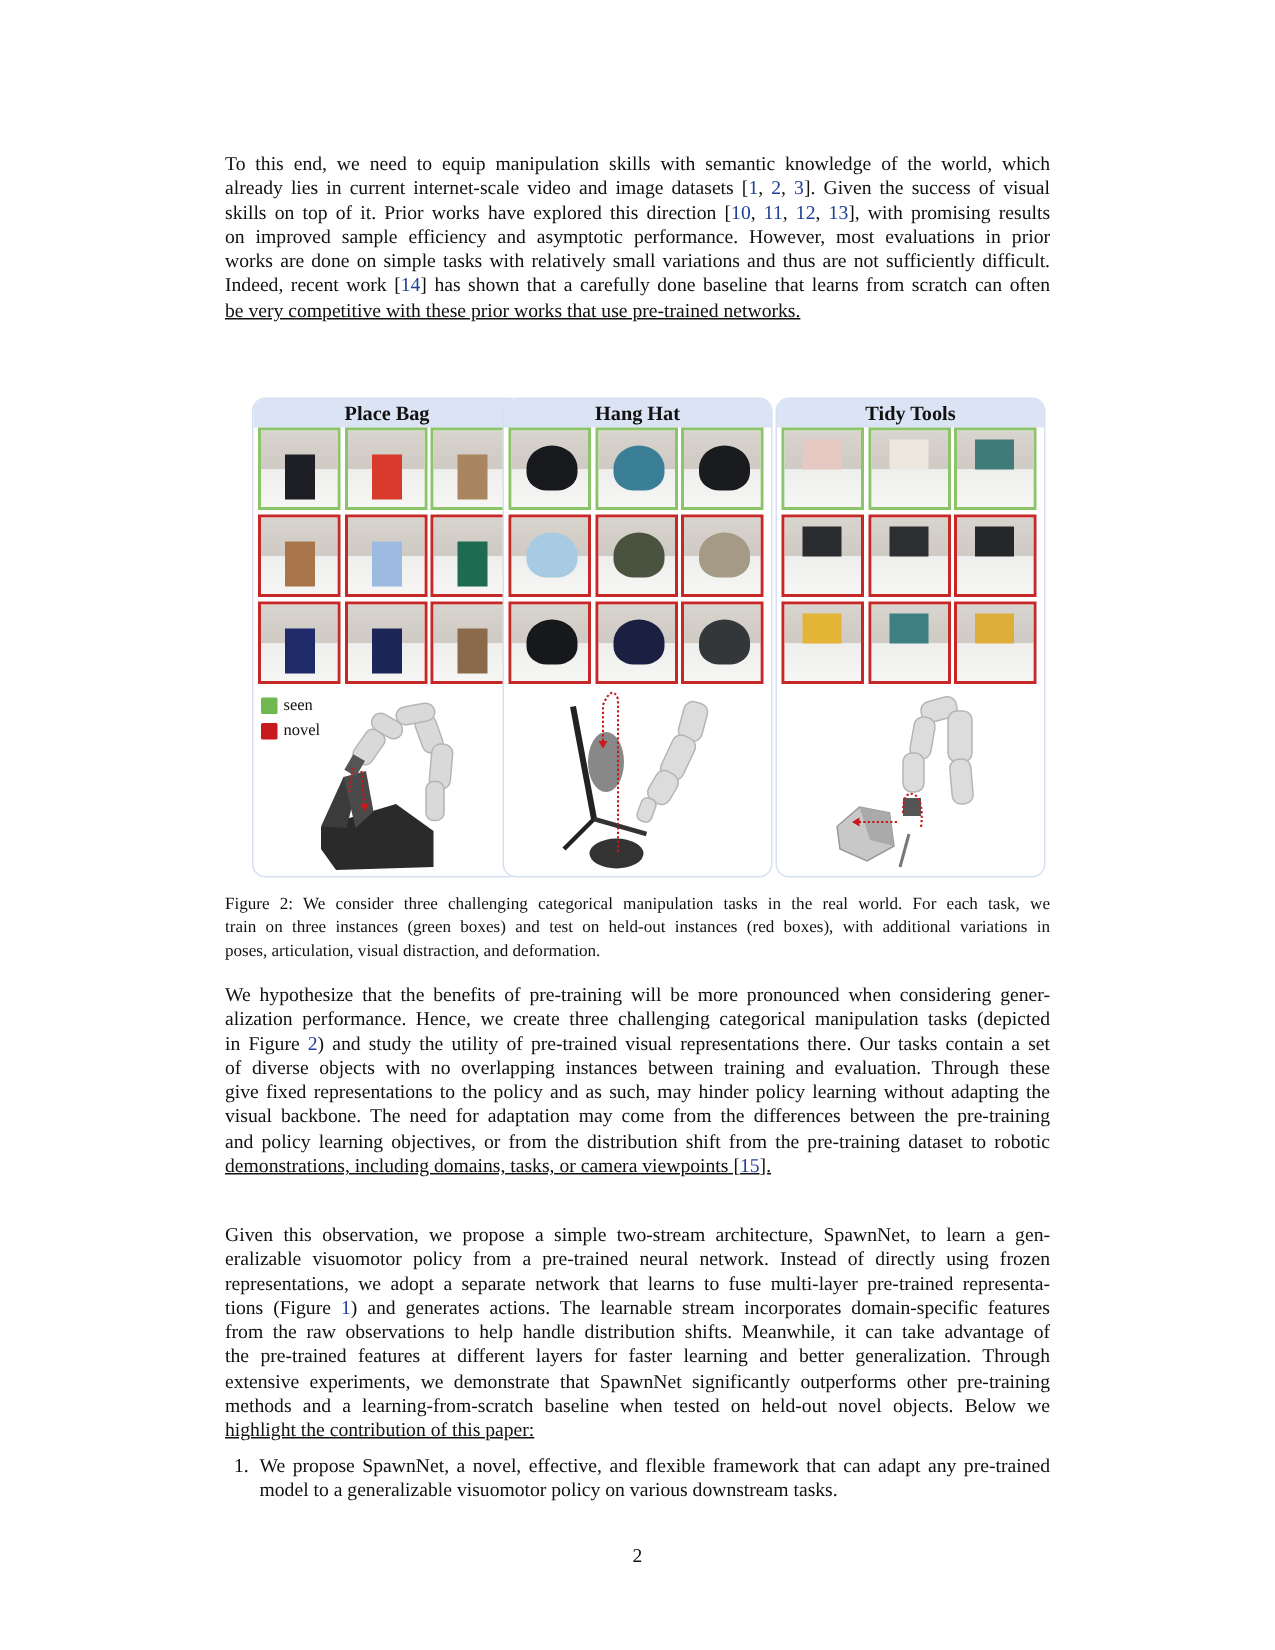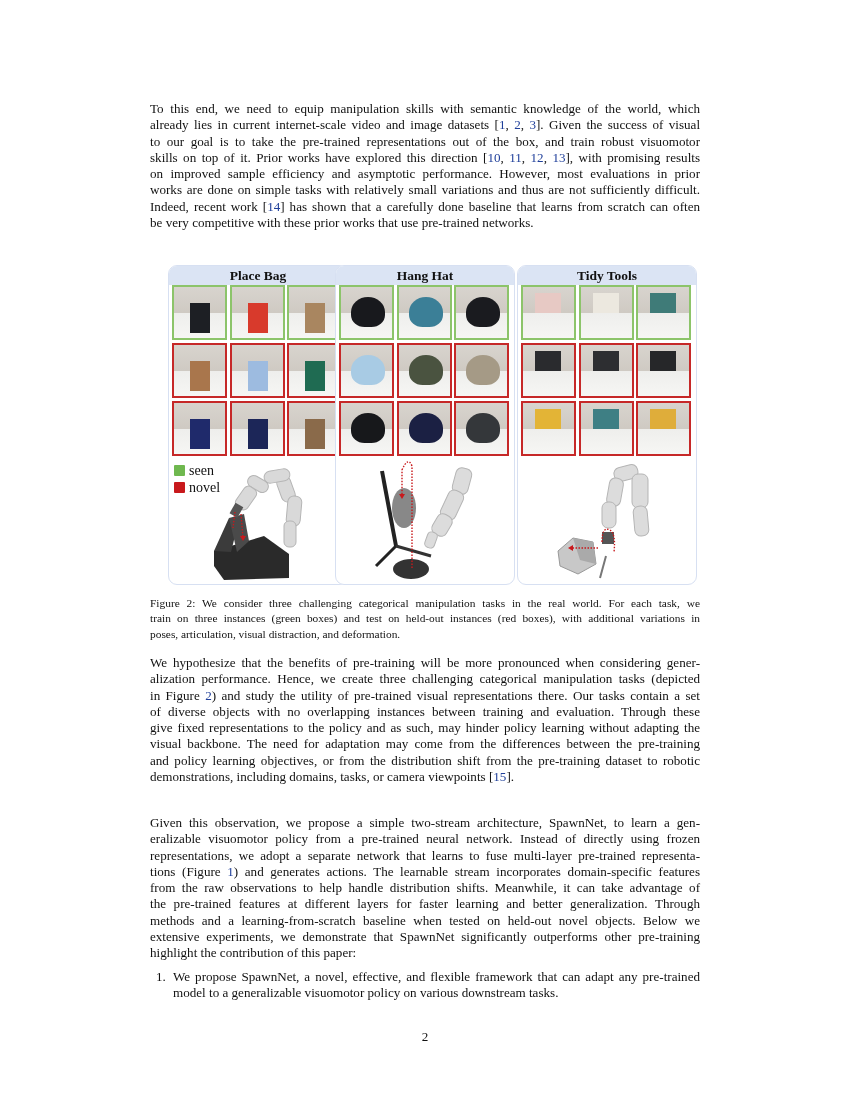--- a/index.html
+++ b/index.html
@@ -1,54 +1,53 @@
 <!DOCTYPE html>
 <html><head>
 <meta charset="utf-8">
 <style>
   html, body { margin:0; padding:0; background:#ffffff; }
   body { width:850px; height:1100px; position:relative; overflow:hidden;
          font-family:"Liberation Serif","DejaVu Serif",serif; color:#111; }
   .para { position:absolute; left:150px; width:550px; font-size:13.1px; line-height:16.3px;
           text-align:justify; hyphens:manual; }
   .para .line { display:block; text-align:justify; text-align-last:justify; white-space:nowrap; height:16.3px; }
-  .para .line.last { text-align-last:left; }
+  .para .line.last { text-align-last:left;text-decoration:underline; }
   .cite { color:#1f3f9a; }
   .figure { position:absolute; left:152px; top:265px; width:546px; height:321px; }
   .panel { position:absolute; top:0; width:180px; height:320px; border:1.5px solid #d7e0f2;
            border-radius:9px; box-sizing:border-box; background:#fff; overflow:hidden; }
   .panel-header { height:19px; background:#dbe4f4; text-align:center; font-weight:bold;
                   font-size:13.5px; line-height:19px; color:#111; }
   .grid { position:absolute; left:3px; top:19px; width:171px; }
   .cell { position:absolute; width:55px; height:55px; box-sizing:border-box; border:2px solid; overflow:hidden; }
   .cell.seen { border-color:#8cc46a; }
   .cell.novel { border-color:#c62828; }
   .cell .bg { position:absolute; inset:0; background:linear-gradient(180deg,#d8d4ce 0%,#cfcac3 50%,#eeeeec 51%,#f6f6f4 100%); }
   .cell .obj { position:absolute; }
-  .legend { position:absolute; left:5px; top:196px; font-size:14px; line-height:17px; }
+  .legend { position:absolute; left:5px; top:196px; font-size:11px; line-height:17px; }
   .legend-row { display:flex; align-items:center; height:17px; }
   .swatch { width:11px; height:11px; margin-right:4px; border-radius:1px; }
   .scene { position:absolute; left:0; top:190px; width:177px; height:128px; }
   .caption { position:absolute; left:150px; top:596px; width:550px; font-size:11.4px; line-height:15.3px;font-family:Liberation Serif, serif; }
   .caption .line { display:block; white-space:nowrap; text-align:justify; text-align-last:justify; }
   .caption .line.last { text-align-last:left; }
   .list-item { position:absolute; left:150px; top:969px; width:550px; font-size:13.1px; line-height:16.3px; }
   .list-num { position:absolute; left:6px; top:0; }
   .list-body { position:absolute; left:23px; width:527px; }
   .list-body .line { display:block; white-space:nowrap; text-align:justify; text-align-last:justify; }
   .list-body .line.last { text-align-last:left; }
   .page-number { position:absolute; left:0; width:850px; top:1029px; text-align:center; font-size:13.1px; }
 </style>
 </head>
 <body>
 
 <div class="para" style="top:101px;">
     <span class="line">To this end, we need to equip manipulation skills with semantic knowledge of the world, which</span>
     <span class="line">already lies in current internet-scale video and image datasets [<span class="cite">1</span>, <span class="cite">2</span>, <span class="cite">3</span>]. Given the success of visual</span>
-    <span class="line">to our goal is to take the pre-trained representations out of the box, and train robust visuomotor</span>
     <span class="line">skills on top of it. Prior works have explored this direction [<span class="cite">10</span>, <span class="cite">11</span>, <span class="cite">12</span>, <span class="cite">13</span>], with promising results</span>
     <span class="line">on improved sample efficiency and asymptotic performance.  However, most evaluations in prior</span>
     <span class="line">works are done on simple tasks with relatively small variations and thus are not sufficiently difficult.</span>
     <span class="line">Indeed, recent work [<span class="cite">14</span>] has shown that a carefully done baseline that learns from scratch can often</span>
     <span class="line last">be very competitive with these prior works that use pre-trained networks.</span>
   </div>
 
 <div class="figure">
   <div class="panel" style="left:16px;">
     <div class="panel-header">Place Bag</div>
@@ -252,22 +251,22 @@
     <span class="line last">demonstrations, including domains, tasks, or camera viewpoints [<span class="cite">15</span>].</span>
   </div>
 
 <div class="para" style="top:815px;">
     <span class="line">Given this observation, we propose a simple two-stream architecture, SpawnNet, to learn a gen-</span>
     <span class="line">eralizable visuomotor policy from a pre-trained neural network.  Instead of directly using frozen</span>
     <span class="line">representations, we adopt a separate network that learns to fuse multi-layer pre-trained representa-</span>
     <span class="line">tions (Figure <span class="cite">1</span>) and generates actions. The learnable stream incorporates domain-specific features</span>
     <span class="line">from the raw observations to help handle distribution shifts. Meanwhile, it can take advantage of</span>
     <span class="line">the pre-trained features at different layers for faster learning and better generalization.  Through</span>
+    <span class="line">extensive experiments, we demonstrate that SpawnNet significantly outperforms other pre-training</span>
     <span class="line">methods and a learning-from-scratch baseline when tested on held-out novel objects.  Below we</span>
-    <span class="line">extensive experiments, we demonstrate that SpawnNet significantly outperforms other pre-training</span>
     <span class="line last">highlight the contribution of this paper:</span>
   </div>
 
 <div class="list-item">
   <span class="list-num">1.</span>
   <div class="list-body">
       <span class="line">We propose SpawnNet, a novel, effective, and flexible framework that can adapt any pre-trained</span>
       <span class="line last">model to a generalizable visuomotor policy on various downstream tasks.</span>
     </div>
 </div>

